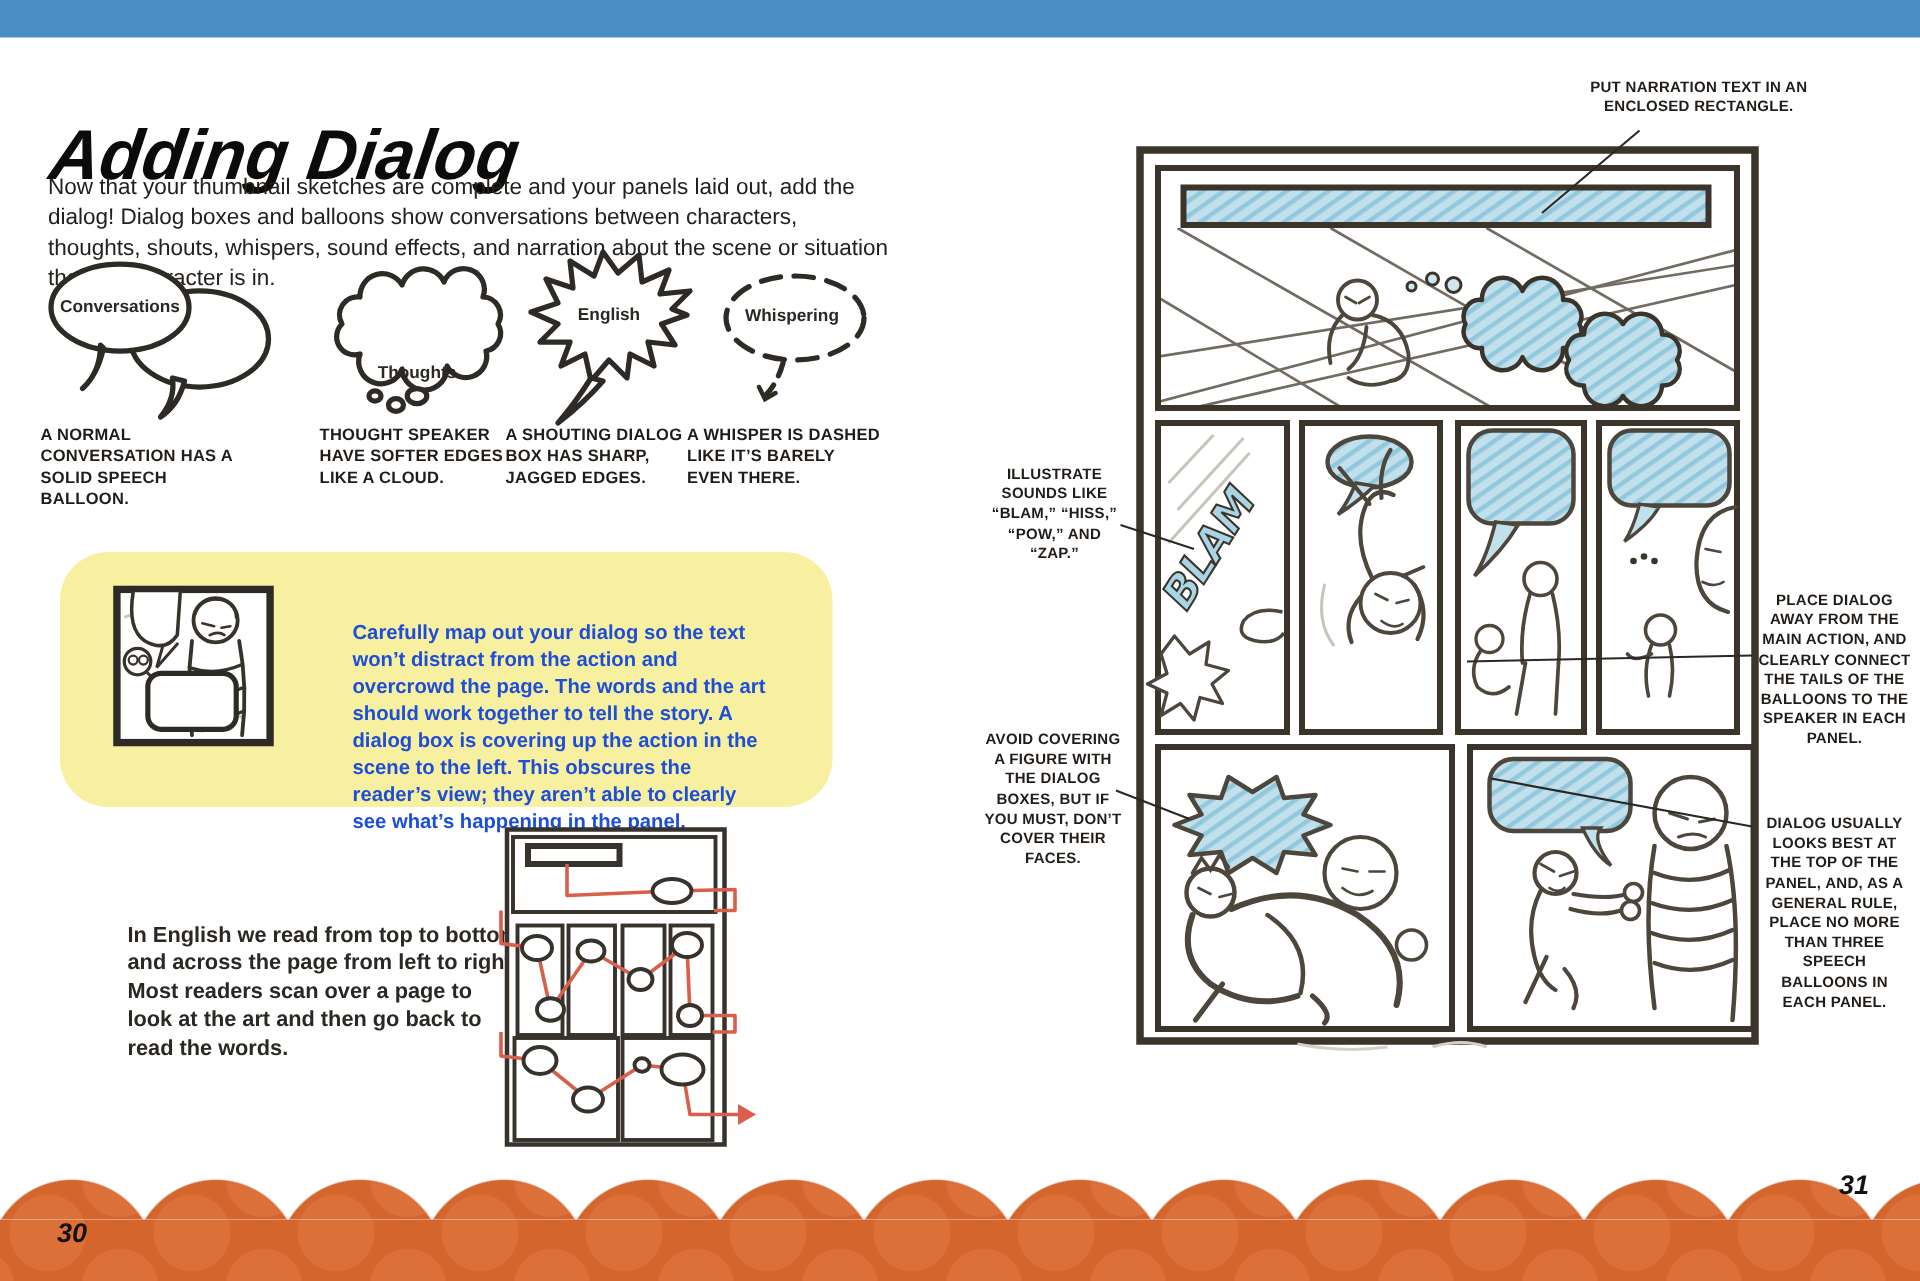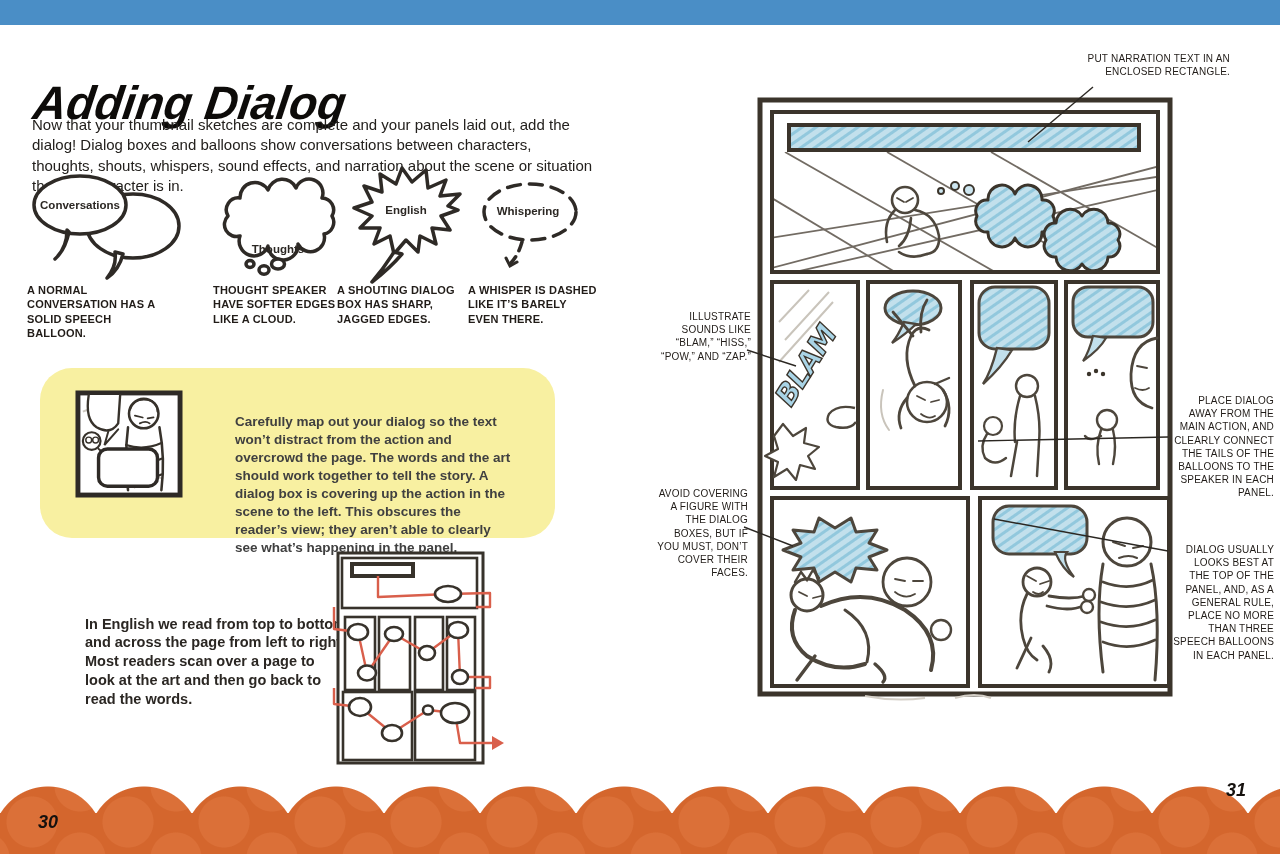--- a/index.html
+++ b/index.html
@@ -9,27 +9,27 @@
   
   .topbar{left:0;top:0;width:1280px;height:25px;background:#4a8ec6;}
   
   .title{left:30px;top:44px;font-size:47px;font-weight:bold;font-style:italic;
          letter-spacing:0px;color:#0d0b09;transform:skewX(-8deg) scaleX(.98);
          transform-origin:left bottom;white-space:nowrap;}
   .intro{left:32px;top:100px;width:565px;font-size:15px;line-height:1.35;color:#23201d;}
   
   .caps{font-weight:bold;font-size:11px;line-height:1.3;letter-spacing:.2px;
         text-align:left;color:#211c18;}
-  .note{font-weight:normal;font-size:10px;line-height:1.32;letter-spacing:.2px;
-        text-align:right;color:#211c18;}
+  .note{font-weight:bold;font-size:10px;line-height:1.32;letter-spacing:.2px;
+        text-align:center;color:#211c18;}
   .balloon-label{font-size:11.5px;font-weight:bold;color:#2b2723;text-align:center;}
   
   .callout{left:40px;top:368px;width:515px;height:170px;border-radius:32px;background:#f8f0a1;}
   .callout-text{left:235px;top:399px;width:282px;font-size:13.5px;font-weight:bold;
-                line-height:1.34;color:#404040;}
+                line-height:1.34;color:#1d4ed8;}
   .reading-note{left:85px;top:600px;width:262px;font-size:14.5px;font-weight:bold;
                 line-height:1.3;color:#2b2723;}
   
   .footer{left:0;top:786px;width:1280px;height:68px;
     background-color:#d4662d;
     background-image:
       radial-gradient(circle 26px at 26px 26px, #db7038 25px, rgba(0,0,0,0) 26px),
       radial-gradient(circle 26px at 26px 26px, #db7038 25px, rgba(0,0,0,0) 26px);
     background-size:96px 72px,96px 72px;
     background-position:6px 10px,54px 46px;
@@ -86,21 +86,21 @@
 <div class="abs caps" style="left:337px;top:283px;width:140px;">A SHOUTING DIALOG BOX HAS SHARP, JAGGED EDGES.</div>
 
 <svg class="abs" style="left:468px;top:170px;" width="126" height="112" viewBox="0 0 126 112">
   <g stroke="#2e2a26" stroke-width="3.5" fill="none" stroke-linecap="round">
     <ellipse cx="62" cy="42" rx="46" ry="28" stroke-dasharray="13 9"></ellipse>
     <path d="M 54 72 Q 50 86 42 94" stroke-dasharray="9 7"></path>
     <path d="M 38 88 L 42 96 L 49 92" stroke-width="3"></path>
   </g>
 </svg>
 <div class="abs balloon-label" style="left:468px;top:205px;width:120px;">Whispering</div>
-<div class="abs caps" style="left:468px;top:283px;width:130px;">A WHISPER IS DASHED LIKE IT’S BARELY EVEN THERE.</div>
+<div class="abs caps" style="left:458px;top:283px;width:130px;">A WHISPER IS DASHED LIKE IT’S BARELY EVEN THERE.</div>
 
 <div class="abs callout"></div>
 <svg class="abs" style="left:75px;top:390px;" width="108" height="108" viewBox="0 0 110 110">
   <rect x="3" y="3" width="104" height="104" fill="#ffffff" stroke="#2e2a26" stroke-width="5"></rect>
   <g stroke="#cdc8c0" stroke-width="2" fill="none">
     <path d="M 8 22 q 18 -8 28 0"></path>
       <path d="M 60 100 q 12 -14 30 -10"></path>
   </g>
   <g stroke="#37322b" fill="none" stroke-linecap="round">
     <circle cx="70" cy="24" r="15" fill="#ffffff" stroke-width="2.6"></circle>

